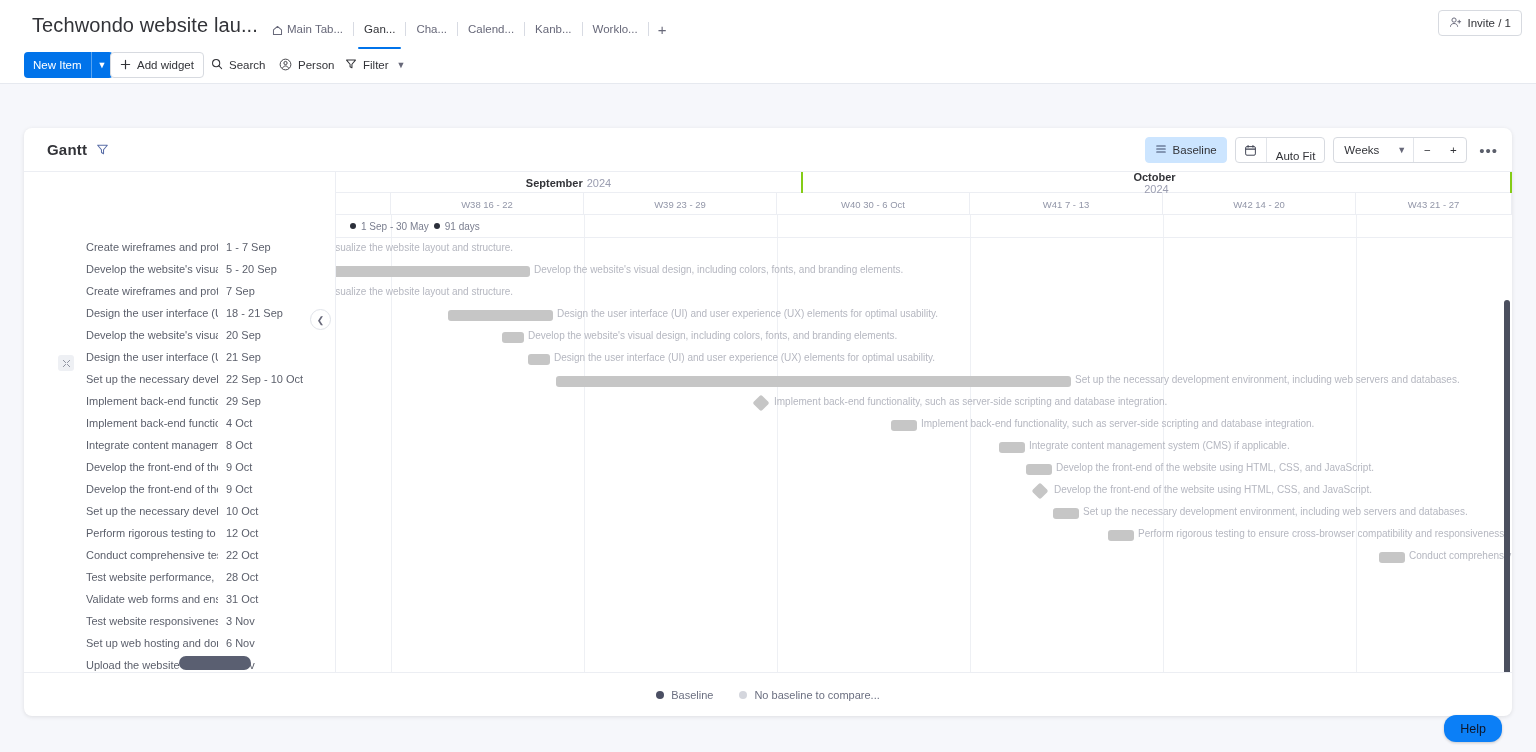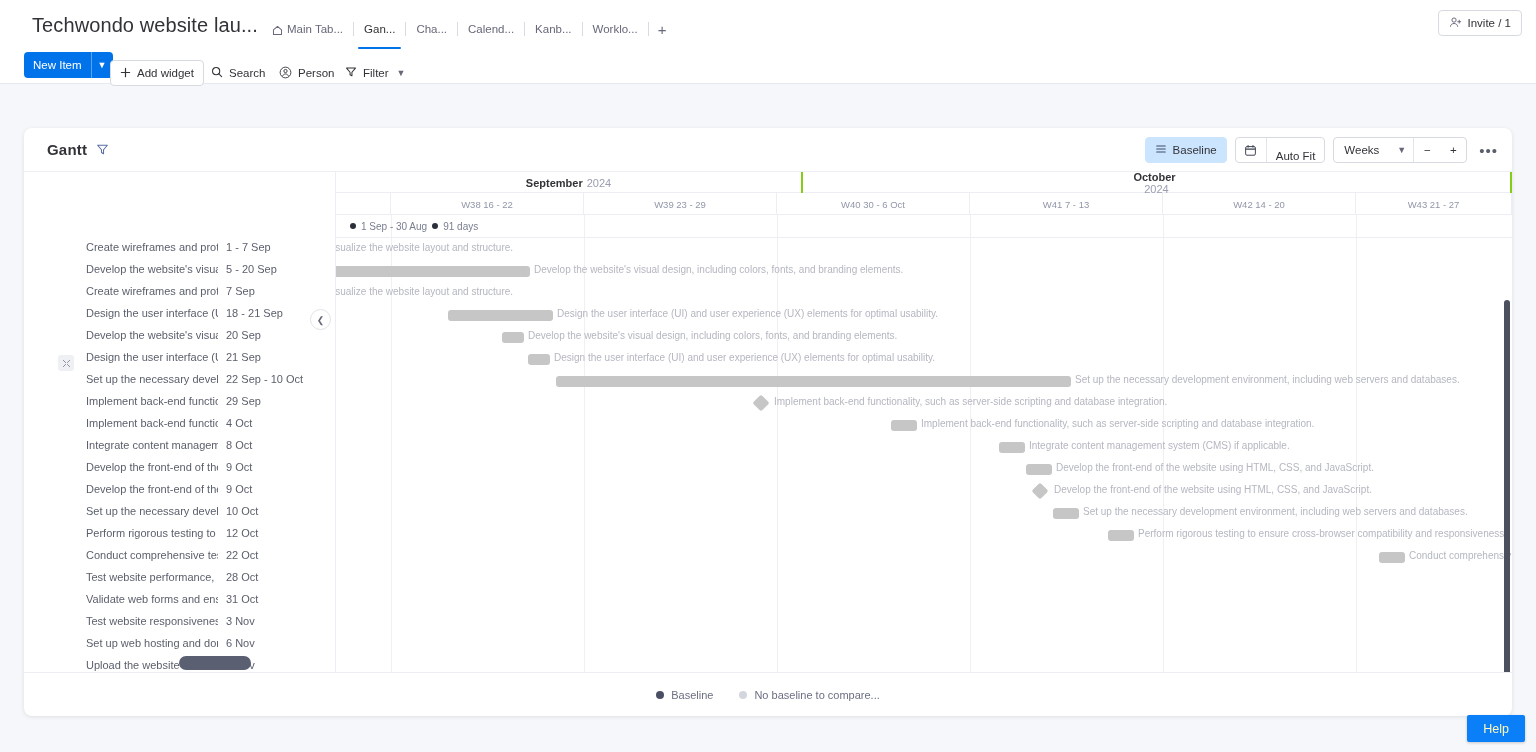--- a/index.html
+++ b/index.html
@@ -51,21 +51,20 @@
     background: #0073ea; border-radius: 4px; overflow: hidden; cursor: pointer;
   }
   .newitem .lbl { display: flex; align-items: center; padding: 0 9px; color: #fff; font-size: 11.5px; font-weight: 500; }
   .newitem .div { width: 1px; background: rgba(255,255,255,.35); }
   .newitem .cv { display: flex; align-items: center; padding: 0 6px; color: #fff; font-size: 9px; }
 
   .tool-btn {
     position: absolute; top: 4px; height: 26px; display: flex; align-items: center; gap: 6px;
     padding: 0 9px; font-size: 11.5px; color: #323338; border-radius: 4px; cursor: pointer;
     white-space: nowrap;
-    margin-top: 8px;
   }
   .tool-btn.outlined { border: 1px solid #d7dae0; background: #fff; }
 
   
   .card {
     position: absolute; left: 24px; top: 128px; width: 1488px; height: 588px;
     background: #fff; border-radius: 8px; box-shadow: 0 1px 4px rgba(0,0,0,.10);
     overflow: hidden;
   }
   .card-head {
@@ -168,22 +167,22 @@
 
   
   .legend {
     position: absolute; left: 0; bottom: 0; width: 1488px; height: 44px;
     border-top: 1px solid #eceef3; display: flex; align-items: center; justify-content: center; gap: 26px;
   }
   .leg-item { display: flex; align-items: center; gap: 7px; font-size: 11px; color: #6b6f80; }
   .leg-dot { width: 8px; height: 8px; border-radius: 50%; }
 
   .help-btn {
-    position: absolute; right: 11px; bottom: 10px; height: 27px; padding: 0 16px;
-    background: #0b7ff7; color: #fef9c3; border-radius: 2px; font-size: 12.5px;
+    position: absolute; right: 34px; bottom: 10px; height: 27px; padding: 0 16px;
+    background: #0b7ff7; color: #0f172a; border-radius: 12px; font-size: 12.5px;
     display: flex; align-items: center; cursor: pointer;
     box-shadow: 0 1px 3px rgba(0,0,0,.2);
   }
 </style>
 </head>
 <body>
 
 <div class="topbar">
   <div class="title-row">
     <div class="board-title">Techwondo website lau...</div>
@@ -437,21 +436,21 @@
         <div class="grid-line" style="left: 55px;"></div>
         <div class="grid-line" style="left: 248px;"></div>
         <div class="grid-line" style="left: 441px;"></div>
         <div class="grid-line" style="left: 634px;"></div>
         <div class="grid-line" style="left: 827px;"></div>
         <div class="grid-line" style="left: 1020px;"></div>
       </div>
     <div class="summary-row">
       <div class="summary-txt">
         <span class="dot"></span>
-        <span>1 Sep - 30 Aug</span>
+        <span>1 Sep - 30 May</span>
         <span class="dot"></span>
         <span>91 days</span>
       </div>
     </div>
     <div class="bars" id="bars">
         <div class="bar-row">
           <div class="bar-label" style="left: -8px;">visualize the website layout and structure.</div>
         </div>
         <div class="bar-row">
           <div class="bar" style="left: -2px; width: 196px;"></div>

